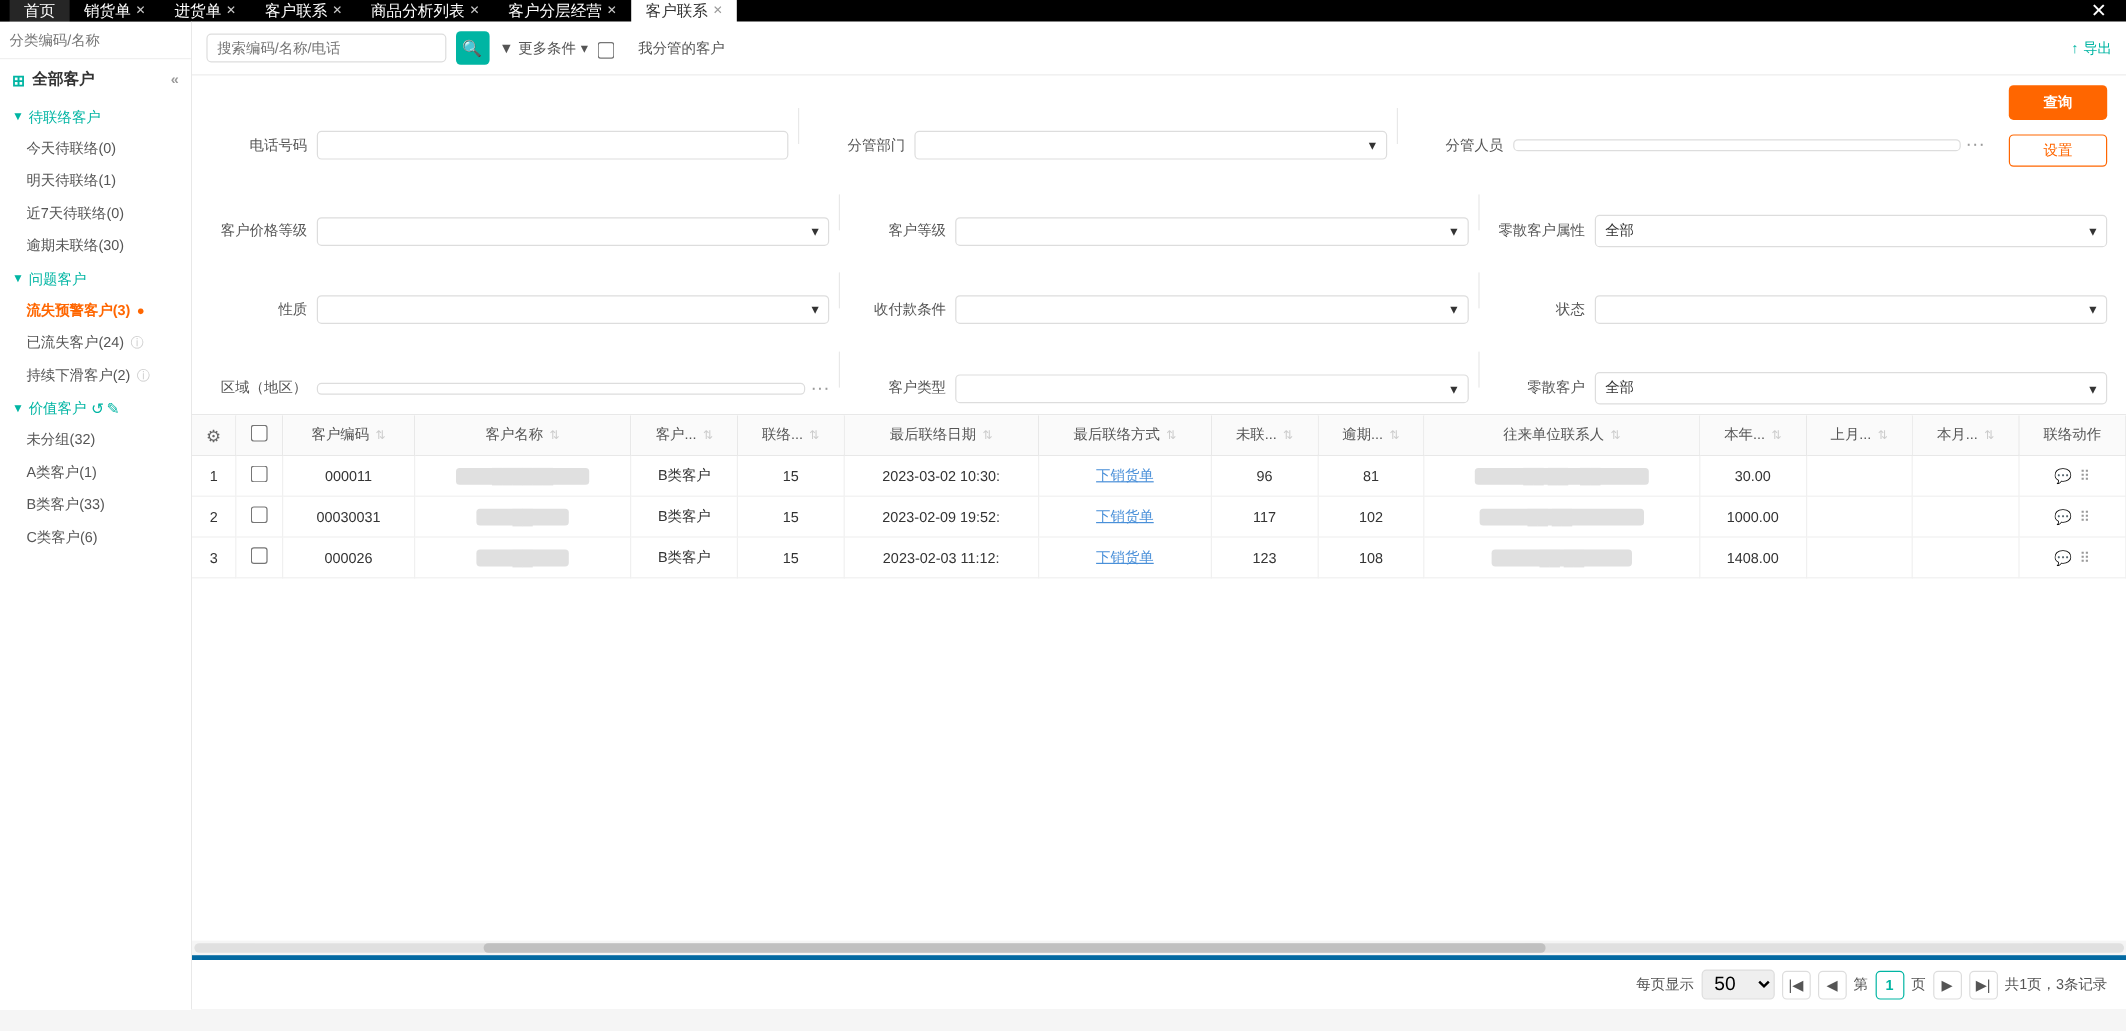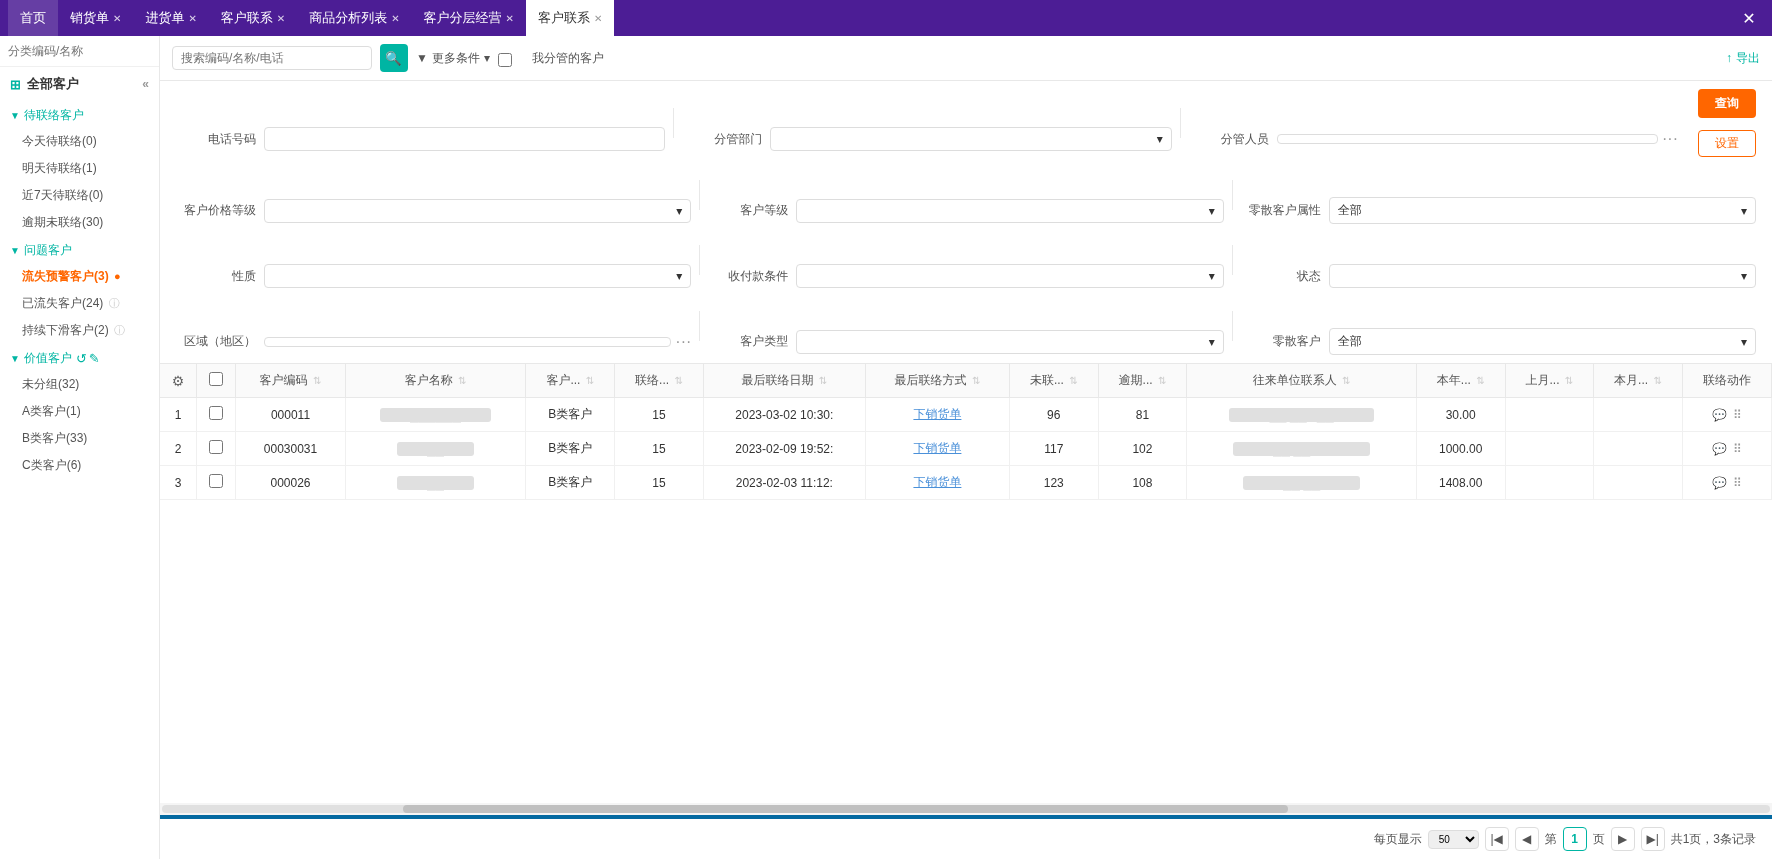--- a/index.html
+++ b/index.html
@@ -1,23 +1,23 @@
 <!DOCTYPE html>
 <html><head>
   <meta charset="utf-8">
   <style>
     * { box-sizing: border-box; margin: 0; padding: 0; }
     body { font-family: 'Microsoft YaHei', Arial, sans-serif; font-size: 12px; background: #f5f5f5; color: #333; }
 
     
     .top-nav {
-      background: #4c1d95;
-      display: flex;
-      align-items: center;
-      height: 36px;
+      background: #000000;
+      display: flex;
+      align-items: center;
+      height: 18px;
       padding: 0 8px;
       color: white;
     }
     .top-nav .nav-item {
       display: flex;
       align-items: center;
       padding: 0 12px;
       height: 36px;
       cursor: pointer;
       font-size: 13px;
@@ -270,21 +270,21 @@
       padding: 6px 16px;
       font-size: 12px;
       cursor: pointer;
       font-weight: bold;
     }
     .setting-btn {
       background: white;
       color: #ff6600;
       border: 1px solid #ff6600;
       border-radius: 4px;
-      padding: 4px 16px;
+      padding: 4px 28px;
       font-size: 12px;
       cursor: pointer;
     }
     .filter-more-btn {
       color: #999;
       font-size: 16px;
       cursor: pointer;
       margin-left: 4px;
     }
 
@@ -347,21 +347,21 @@
       align-items: center;
       justify-content: flex-end;
       gap: 6px;
       font-size: 12px;
       color: #555;
     }
     .page-size-select {
       border: 1px solid #ddd;
       border-radius: 4px;
       padding: 2px 6px;
-      font-size: 10px;
+      font-size: 16px;
     }
     .page-btn {
       width: 24px;
       height: 24px;
       border: 1px solid #ddd;
       border-radius: 4px;
       background: white;
       cursor: pointer;
       display: flex;
       align-items: center;

